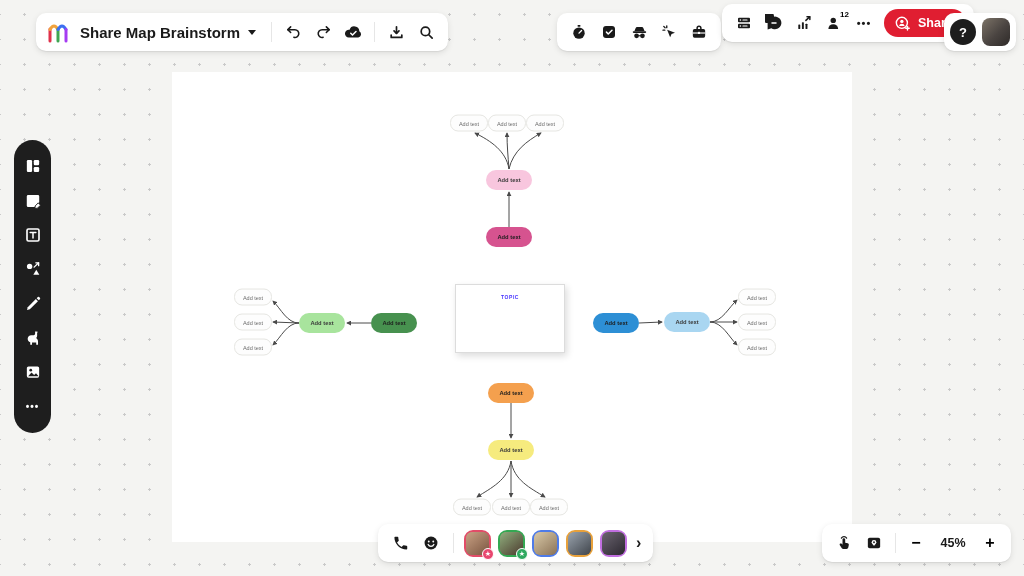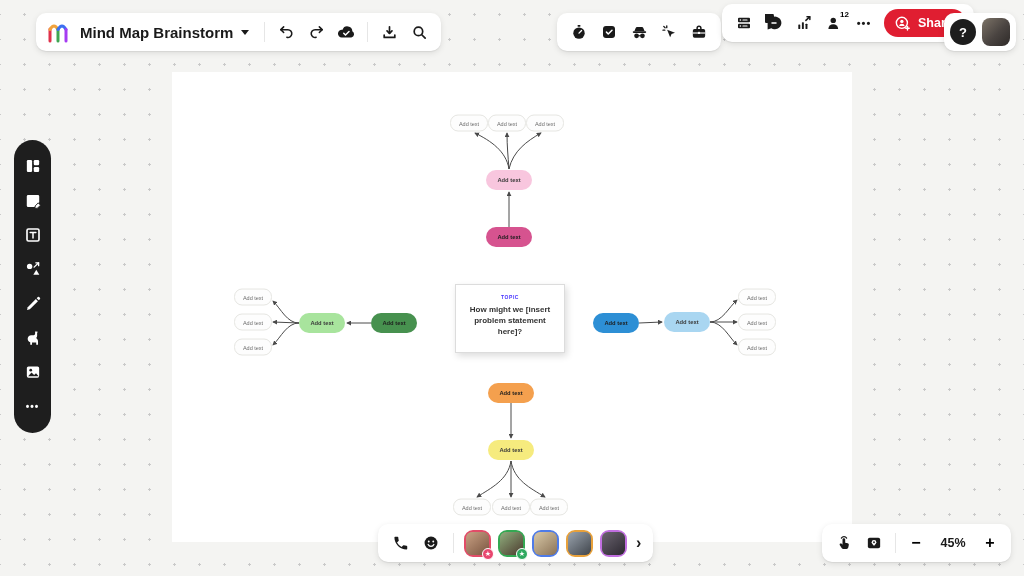--- a/index.html
+++ b/index.html
@@ -135,34 +135,33 @@
 <div>
   <div class="node root orange-root" style="left:511px;top:393px">Add text</div>
   <div class="node mid yellow-mid" style="left:511px;top:450px">Add text</div>
   <div class="node leaf yellow-leaf" style="left:472px;top:507px">Add text</div>
   <div class="node leaf yellow-leaf" style="left:511px;top:507px">Add text</div>
   <div class="node leaf yellow-leaf" style="left:549px;top:507px">Add text</div>
 </div>
 
 <div class="topic-card">
   <div class="topic-tag">TOPIC</div>
-  <div class="topic-text">How might we [insert problem statement here]?</div>
 </div>
 
 <div class="pill" style="left:36px; top:13px;">
   <span class="icon-btn">
     <svg width="24" height="24" viewBox="0 0 24 24" fill="none" stroke-width="3" stroke-linecap="round">
       <path d="M4 21 V9" stroke="#e0314b"></path>
       <path d="M4 9.5 Q8 2.5 12 9.5" stroke="#f2a33c" fill="none"></path>
       <path d="M12 21 V9" stroke="#3fa652"></path>
       <path d="M12 9.5 Q16 2.5 20 9.5" stroke="#3c6ff2" fill="none"></path>
       <path d="M20 21 V9.5" stroke="#a53cf2"></path>
     </svg>
   </span>
-  <span class="board-title">Mind Map Brainstorm</span>
+  <span class="board-title">Share Map Brainstorm</span>
   <span class="caret"></span>
   <span class="vdiv"></span>
   <button class="icon-btn">
     <svg width="17" height="17" viewBox="0 0 24 24" fill="none" stroke="#1a1a1a" stroke-width="2.2" stroke-linecap="round" stroke-linejoin="round">
       <path d="M8 4 L4 8 L8 12"></path>
         <path d="M4 8 H14 a5.5 5.5 0 1 1 -1.5 10.8"></path>
     </svg>
   </button>
   <button class="icon-btn">
     <svg width="17" height="17" viewBox="0 0 24 24" fill="none" stroke="#1a1a1a" stroke-width="2.2" stroke-linecap="round" stroke-linejoin="round">

